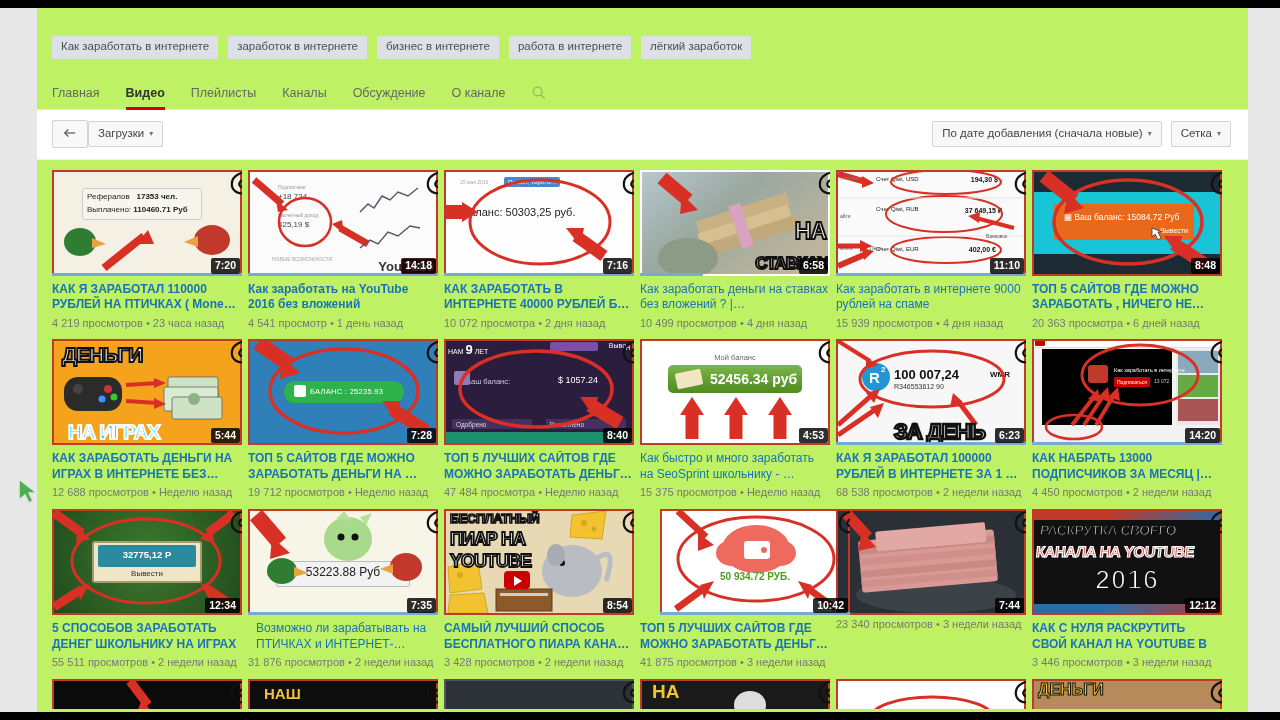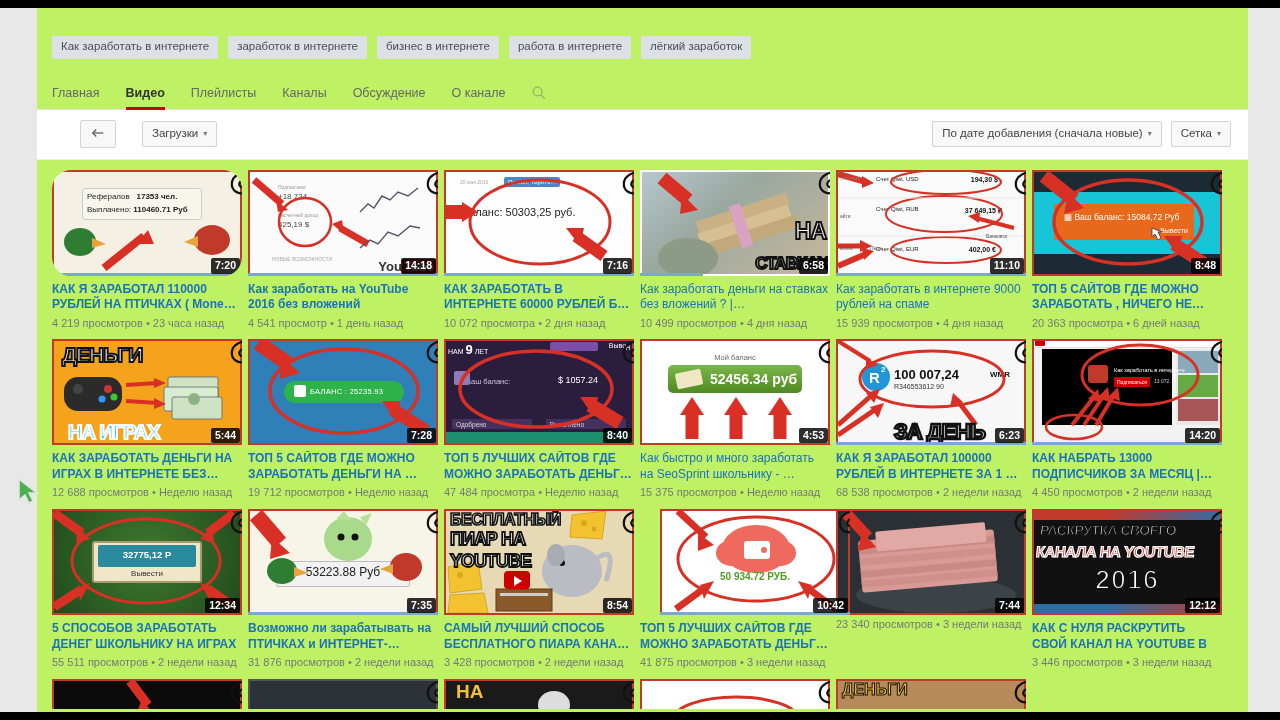--- a/index.html
+++ b/index.html
@@ -43,21 +43,21 @@
     border-bottom:1px solid #eee; background:#fff;
   }
   .btn {
     border:1px solid #d3d3d3; background:#f8f8f8; color:#444; font-size:11.5px;
     padding:6px 9px; border-radius:2px; cursor:pointer; white-space:nowrap;
     display:flex; align-items:center; gap:5px; line-height:1;
   }
   .btn.icon-only { padding:6px 10px; }
   .caret { font-size:8px; color:#777; }
   .spacer { flex:1; }
-  .tb-left { display:flex; gap:26px; align-items:center;margin-left:28px; }
+  .tb-left { display:flex; gap:0; align-items:center; }
   .tb-right { display:flex; gap:9px; align-items:center; }
 
   
   .grid-wrap { padding:10px 0 0 15px; }
   .row { display:flex; gap:6px; margin-bottom:9px; }
   .card { width:190px; }
   .thumb {
     width:190px; height:106px; position:relative; overflow:hidden;
     background:#111; display:block;
   }
@@ -148,21 +148,21 @@
         <span class="caret">▾</span>
       </div>
     </div>
   </div>
 
   <div class="grid-wrap">
 
     <div class="row">
 
       <div class="card">
-        <div class="thumb" style="background:#f4f1e4;border-radius:19px;">
+        <div class="thumb" style="background:#f4f1e4;">
           <div class="tb-inner">
             <div class="badge-box" style="left:30px;top:18px;width:120px;background:#f7f6ec;">
               <div><span>Рефералов</span> &nbsp; <b>17353 чел.</b></div>
               <div style="margin-top:3px;"><span>Выплачено:</span> <b>110460.71 Руб</b></div>
             </div>
             <svg width="190" height="106" style="position:absolute;inset:0;">
               <path d="M52 98 L92 66" stroke="#d93025" stroke-width="8" fill="none"></path>
               <polygon points="96,60 84,74 102,74" fill="#d93025"></polygon>
               <ellipse cx="28" cy="72" rx="16" ry="14" fill="#2e7d32"></ellipse>
               <polygon points="40,68 54,74 40,78" fill="#e8a33d"></polygon>
@@ -235,21 +235,21 @@
           </div>
           <div class="progress" style="width:100%;"></div>
           <div class="dur">7:16</div>
           <div class="frame"></div>
           <div class="wm">
             <svg viewBox="0 0 40 40" width="34" height="34">
                 <path d="M30 8 C20 4 8 10 8 20 C8 28 16 33 23 30 C28 28 30 22 27 18 C24 14 18 15 17 19 C16 22 19 25 22 23" stroke="#111" stroke-width="2.6" fill="none" stroke-linecap="round"></path>
               </svg>
           </div>
         </div>
-        <div class="title">КАК ЗАРАБОТАТЬ В ИНТЕРНЕТЕ 60000 РУБЛЕЙ Б…</div>
+        <div class="title">КАК ЗАРАБОТАТЬ В ИНТЕРНЕТЕ 40000 РУБЛЕЙ Б…</div>
         <div class="meta">
           <span>10 072 просмотра</span> • <span>2 дня назад</span>
         </div>
       </div>
 
       <div class="card">
         <div class="thumb" style="background:linear-gradient(140deg,#b8c9cf,#9aa8a0 40%,#c8b89a);">
           <div class="tb-inner">
             <svg width="190" height="106" style="position:absolute;inset:0;">
               <g transform="rotate(-18 95 60)">
@@ -623,21 +623,21 @@
           </div>
           <div class="progress" style="width:100%;"></div>
           <div class="dur">7:35</div>
           <div class="frame"></div>
           <div class="wm">
             <svg viewBox="0 0 40 40" width="34" height="34">
                 <path d="M30 8 C20 4 8 10 8 20 C8 28 16 33 23 30 C28 28 30 22 27 18 C24 14 18 15 17 19 C16 22 19 25 22 23" stroke="#111" stroke-width="2.6" fill="none" stroke-linecap="round"></path>
               </svg>
           </div>
         </div>
-        <div class="title" style="font-weight:bold;">Возможно ли зарабатывать на ПТИЧКАХ и ИНТЕРНЕТ-…</div>
+        <div class="title" style="font-weight:normal;margin-left:8px;">Возможно ли зарабатывать на ПТИЧКАХ и ИНТЕРНЕТ-…</div>
         <div class="meta">
           <span>31 876 просмотров</span> • <span>2 недели назад</span>
         </div>
       </div>
 
       <div class="card">
         <div class="thumb" style="background:#e8d9b5;">
           <div class="tb-inner">
             <svg width="190" height="106" style="position:absolute;inset:0;">
               <polygon points="128,6 162,2 158,30 126,28" fill="#f2c231" stroke="#d6a81c"></polygon>
@@ -646,21 +646,21 @@
               <polygon points="4,58 34,52 38,80 6,84" fill="#f2c231" stroke="#d6a81c"></polygon>
               <circle cx="16" cy="66" r="3" fill="#d6a81c"></circle>
               <polygon points="6,86 40,84 44,104 4,104" fill="#f2c231" stroke="#d6a81c"></polygon>
               <ellipse cx="128" cy="62" rx="30" ry="26" fill="#b9bcc2"></ellipse>
               <circle cx="118" cy="54" r="3" fill="#111"></circle>
               <ellipse cx="112" cy="46" rx="9" ry="11" fill="#a8abb2"></ellipse>
               <path d="M152 50 q22 -16 10 22" stroke="#b9bcc2" stroke-width="5" fill="none"></path>
               <rect x="52" y="80" width="56" height="22" fill="#8b5a2b" stroke="#5c3a1a"></rect>
               <rect x="56" y="84" width="48" height="3" fill="#ccc"></rect>
             </svg>
-            <div style="position:absolute;left:6px;top:2px;font-size:16px;font-weight:bold;color:#fff;-webkit-text-stroke:1.6px #111;letter-spacing:-.5px;">БЕСПЛАТНЫЙ</div>
+            <div style="position:absolute;left:6px;top:2px;font-size:13px;font-weight:bold;color:#fff;-webkit-text-stroke:1.6px #111;letter-spacing:-.5px;">БЕСПЛАТНЫЙ</div>
             <div style="position:absolute;left:6px;top:20px;font-size:18px;font-weight:bold;color:#fff;-webkit-text-stroke:1.8px #111;letter-spacing:-1px;">ПИАР НА</div>
             <div style="position:absolute;left:6px;top:42px;font-size:18px;font-weight:bold;color:#fff;-webkit-text-stroke:1.8px #111;letter-spacing:-1px;">YOUTUBE</div>
             <div style="position:absolute;left:60px;top:62px;width:26px;height:18px;background:#c00;border-radius:4px;"></div>
             <div style="position:absolute;left:70px;top:67px;width:0;height:0;border-left:8px solid #fff;border-top:5px solid transparent;border-bottom:5px solid transparent;"></div>
           </div>
           <div class="dur">8:54</div>
           <div class="frame"></div>
           <div class="wm">
             <svg viewBox="0 0 40 40" width="34" height="34">
                 <path d="M30 8 C20 4 8 10 8 20 C8 28 16 33 23 30 C28 28 30 22 27 18 C24 14 18 15 17 19 C16 22 19 25 22 23" stroke="#111" stroke-width="2.6" fill="none" stroke-linecap="round"></path>
@@ -770,20 +770,31 @@
             </svg>
           <div class="frame"></div>
           <div class="wm">
             <svg viewBox="0 0 40 40" width="34" height="34">
                 <path d="M30 8 C20 4 8 10 8 20 C8 28 16 33 23 30 C28 28 30 22 27 18 C24 14 18 15 17 19 C16 22 19 25 22 23" stroke="#111" stroke-width="2.6" fill="none" stroke-linecap="round"></path>
               </svg>
           </div>
         </div>
       </div>
       <div class="card">
+        <div class="thumb" style="background:#0d0d0d;">
+          <div style="position:absolute;left:16px;top:6px;font-size:15px;font-weight:bold;color:#f2c231;">НАШ</div>
+          <div class="frame"></div>
+          <div class="wm">
+            <svg viewBox="0 0 40 40" width="34" height="34">
+                <path d="M30 8 C20 4 8 10 8 20 C8 28 16 33 23 30 C28 28 30 22 27 18 C24 14 18 15 17 19 C16 22 19 25 22 23" stroke="#111" stroke-width="2.6" fill="none" stroke-linecap="round"></path>
+              </svg>
+          </div>
+        </div>
+      </div>
+      <div class="card">
         <div class="thumb" style="background:#2c3238;">
           <div class="frame" style="border-color:#555;"></div>
           <div class="wm">
             <svg viewBox="0 0 40 40" width="34" height="34">
                 <path d="M30 8 C20 4 8 10 8 20 C8 28 16 33 23 30 C28 28 30 22 27 18 C24 14 18 15 17 19 C16 22 19 25 22 23" stroke="#111" stroke-width="2.6" fill="none" stroke-linecap="round"></path>
               </svg>
           </div>
         </div>
       </div>
       <div class="card">

